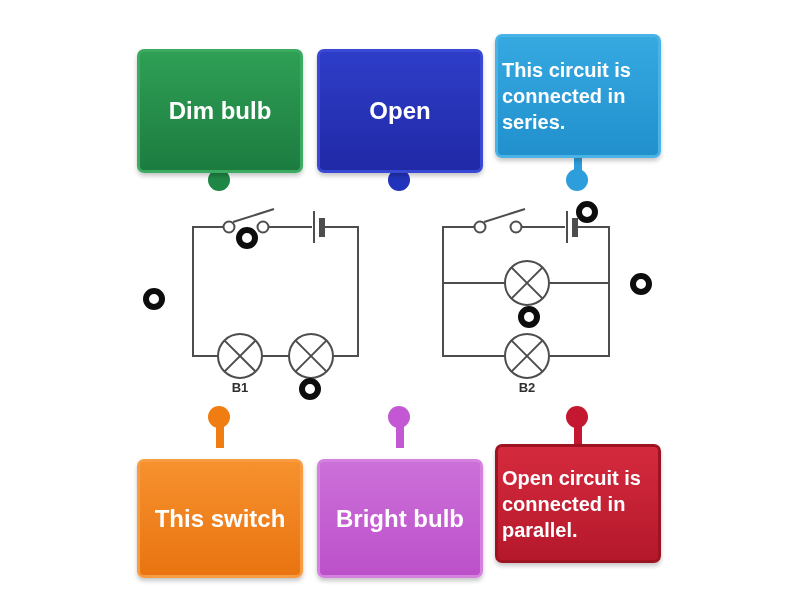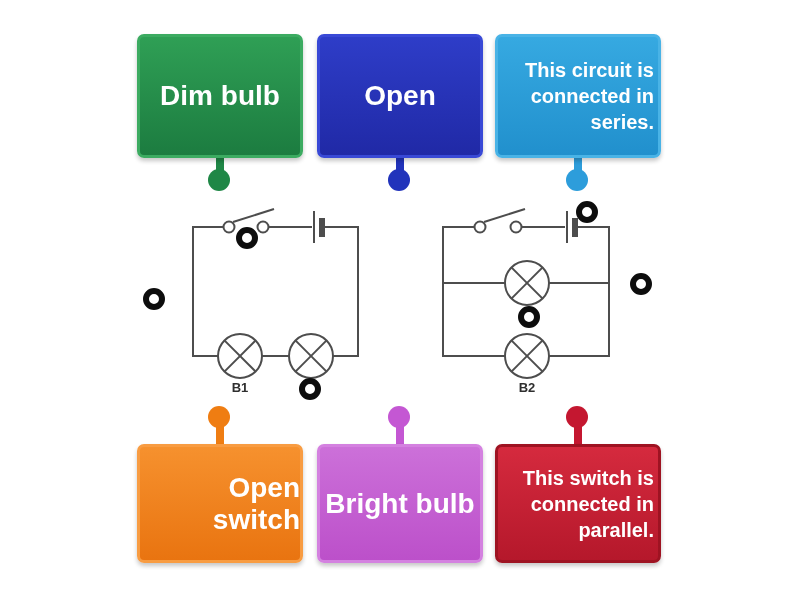--- a/index.html
+++ b/index.html
@@ -19,26 +19,26 @@
     left: 0; top: 0;
     width: 166px;
     box-sizing: border-box;
     border: 3px solid var(--border);
     border-radius: 7px;
     background: linear-gradient(180deg, var(--top), var(--bottom));
     box-shadow: 0 3px 4px rgba(0,0,0,0.22);
     display: flex;
     align-items: center;
     justify-content: center;
-    text-align: right;
+    text-align: left;
     color: #ffffff;
     font-weight: 700;
     cursor: pointer;
   }
-  .card.single { font-size: 28px; }
+  .card.single { font-size: 24px; margin-top: 15px; }
   .card.multi  { font-size: 20px; line-height: 1.3; padding: 0 4px; }
   .card-top    { height: 124px; }
   .card-bottom { height: 119px; }
 
   .pin-stem {
     position: absolute;
     left: 79px;
     width: 8px;
     background: var(--pin);
   }
@@ -152,33 +152,33 @@
     <div class="pin-head"></div>
     <div class="card card-top multi">
       <span>This circuit is connected in series.</span>
     </div>
   </div>
 
   <div class="card-group pin-above" style="left: 137px; top: 444px; --top: #f6912e; --bottom: #e97410; --border: #f89c42; --pin: #ef7d12;">
     <div class="pin-stem"></div>
     <div class="pin-head"></div>
     <div class="card card-bottom single">
-      <span>Open switch</span>
+      <span>This switch</span>
     </div>
   </div>
 
   <div class="card-group pin-above" style="left: 317px; top: 444px; --top: #cc70d9; --bottom: #bc50ca; --border: #d481e0; --pin: #c457d3;">
     <div class="pin-stem"></div>
     <div class="pin-head"></div>
     <div class="card card-bottom single">
       <span>Bright bulb</span>
     </div>
   </div>
 
   <div class="card-group pin-above" style="left: 495px; top: 444px; --top: #d52a3e; --bottom: #b5182b; --border: #9e1322; --pin: #c41730;">
     <div class="pin-stem"></div>
     <div class="pin-head"></div>
     <div class="card card-bottom multi">
-      <span>This switch is connected in parallel.</span>
+      <span>Open circuit is connected in parallel.</span>
     </div>
   </div>
 
 </div>
 
 </body></html>

